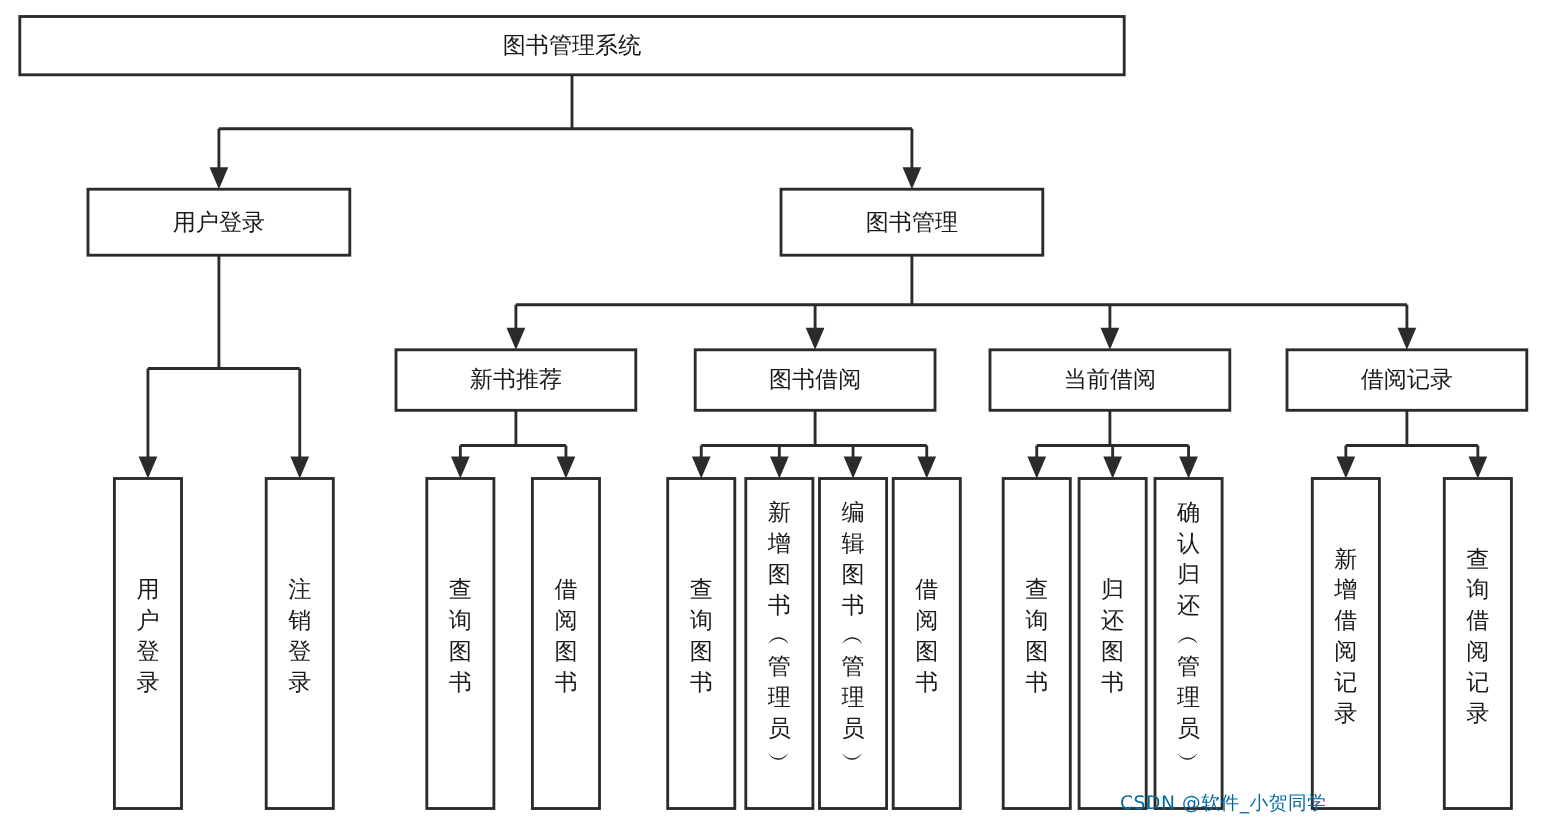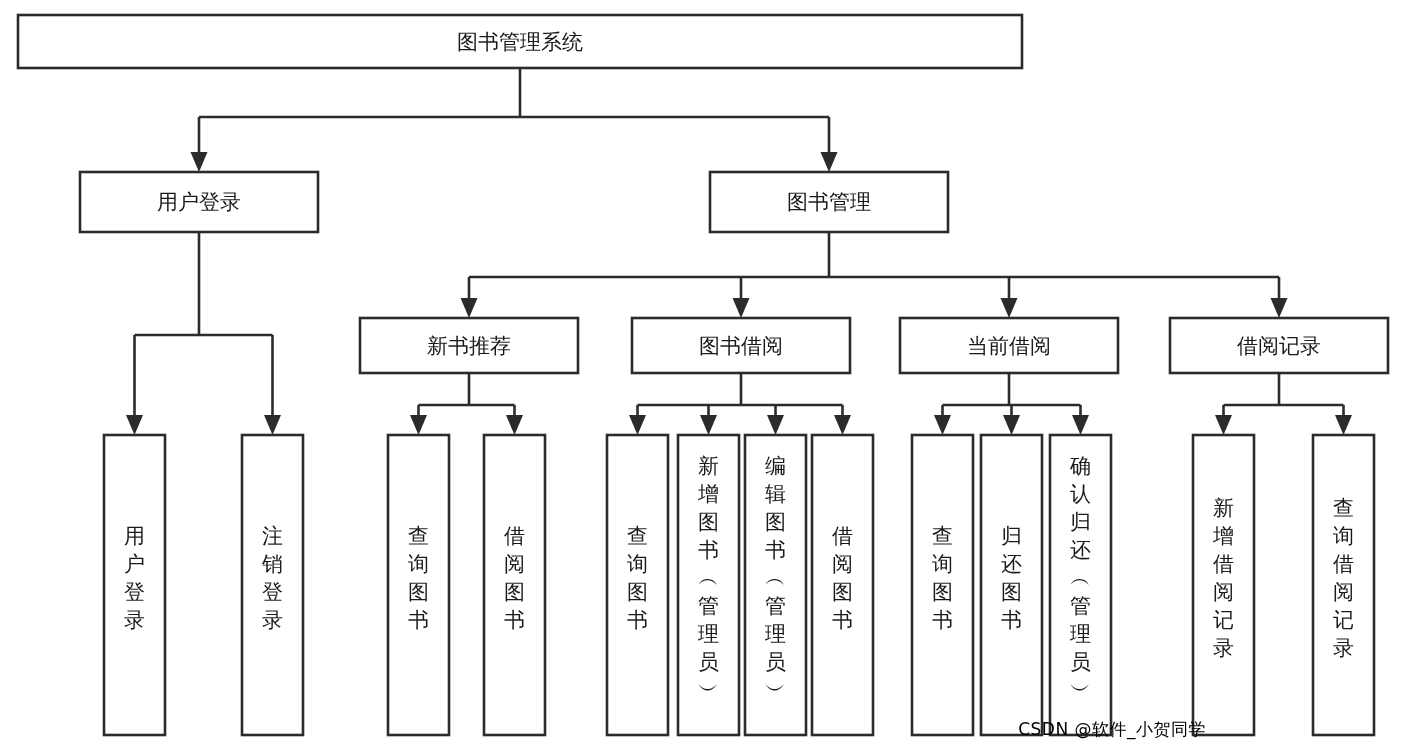--- a/index.html
+++ b/index.html
@@ -53,21 +53,21 @@
     font-size: 21px;
     fill: #1a1a1a;
     text-anchor: middle;
   }
   .watermark-text {
     position: absolute;
     right: 8px;
     bottom: 6px;
     font-family: "DejaVu Sans", "Liberation Sans", sans-serif;
     font-size: 17px;
-    color: #000000;
+    color: #0369a1;
     white-space: nowrap;
     letter-spacing: 0.5px;
     user-select: none;
   }
 </style>
 </head>
 <body>
 
 <div id="diagram-root">
 

